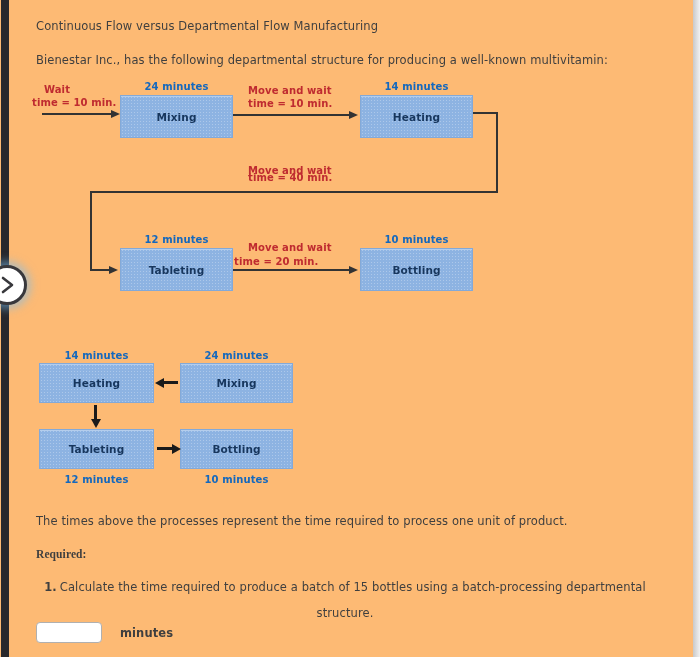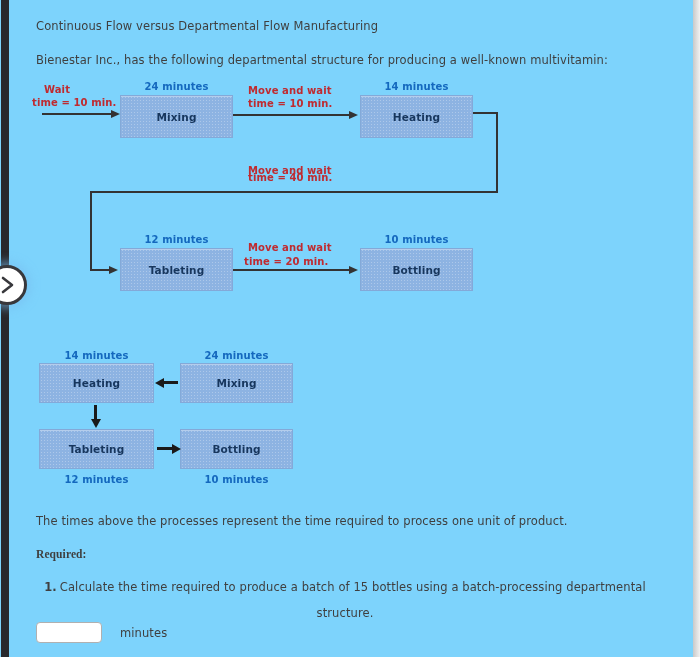--- a/index.html
+++ b/index.html
@@ -1,17 +1,17 @@
 <!DOCTYPE html>
 <html><head>
 <meta charset="utf-8">
 <style>
   html,body{margin:0;padding:0;background:#ffffff;}
   #screen{
-    position:relative;width:700px;height:657px;background:#7dd3fc;
+    position:relative;width:700px;height:657px;background:#fdba74;
     font-family:"DejaVu Sans","Liberation Sans",sans-serif;
     color:#3f3f3f;overflow:hidden;letter-spacing:.1px;
   }
   .abs{position:absolute;}
   
   .left-strip{left:1px;top:0;width:8px;height:657px;background:#28282c;}
   .right-strip{right:0;top:0;width:7px;height:657px;
     background:linear-gradient(to right,#c9c9c9,#f2f2f2);}
   .expand-btn{
     left:-13px;top:265px;width:40px;height:40px;border-radius:50%;
@@ -92,21 +92,21 @@
   <div class="abs ah-r" style="left:109px;top:265.5px;"></div>
   <div class="abs red-lbl" style="left:248px;top:165px;width:94px;">Move and wait</div>
   <div class="abs red-lbl" style="left:248px;top:172px;width:94px;">time = 40 min.</div>
 
   <div class="abs blue-lbl" style="left:120px;top:234px;width:113px;">12 minutes</div>
   <div class="abs pbox" style="left:120px;top:248px;width:113px;height:43px;">
     <span>Tableting</span>
   </div>
 
   <div class="abs red-lbl" style="left:248px;top:242px;width:94px;">Move and wait</div>
-  <div class="abs red-lbl" style="left:244px;top:256px;width:94px;">time = 20 min.</div>
+  <div class="abs red-lbl" style="left:234px;top:256px;width:94px;">time = 20 min.</div>
   <div class="abs ln" style="left:233px;top:269px;width:118px;height:1.6px;"></div>
   <div class="abs ah-r" style="left:349px;top:265.5px;"></div>
 
   <div class="abs blue-lbl" style="left:360px;top:234px;width:113px;">10 minutes</div>
   <div class="abs pbox" style="left:360px;top:248px;width:113px;height:43px;">
     <span>Bottling</span>
   </div>
 
 
   <div class="abs blue-lbl" style="left:39px;top:350px;width:115px;">14 minutes</div>
@@ -137,15 +137,15 @@
 
   <div class="abs blue-lbl" style="left:39px;top:474px;width:115px;">12 minutes</div>
   <div class="abs blue-lbl" style="left:180px;top:474px;width:113px;">10 minutes</div>
 
   <div class="abs txt" style="left:36px;top:514px;">The times above the processes represent the time required to process one unit of product.</div>
   <div class="abs txt bold" style="left:36px;top:547px;font-family:Liberation Serif, serif;">Required:</div>
 
   <div class="abs q1wrap" style="left:36px;top:574px;"><span class="q1num">1.</span><span>Calculate the time required to produce a batch of 15 bottles using a batch-processing departmental structure.</span></div>
 
   <input class="abs ans-input" style="left: 36px; top: 622px;" type="text" value="">
-  <div class="abs txt" style="left:120px;top:626px;">minutes</div>
+  <div class="abs txt" style="left:120px;top:626px;font-weight:bold;">minutes</div>
 
 </div>
 
 </body></html>

